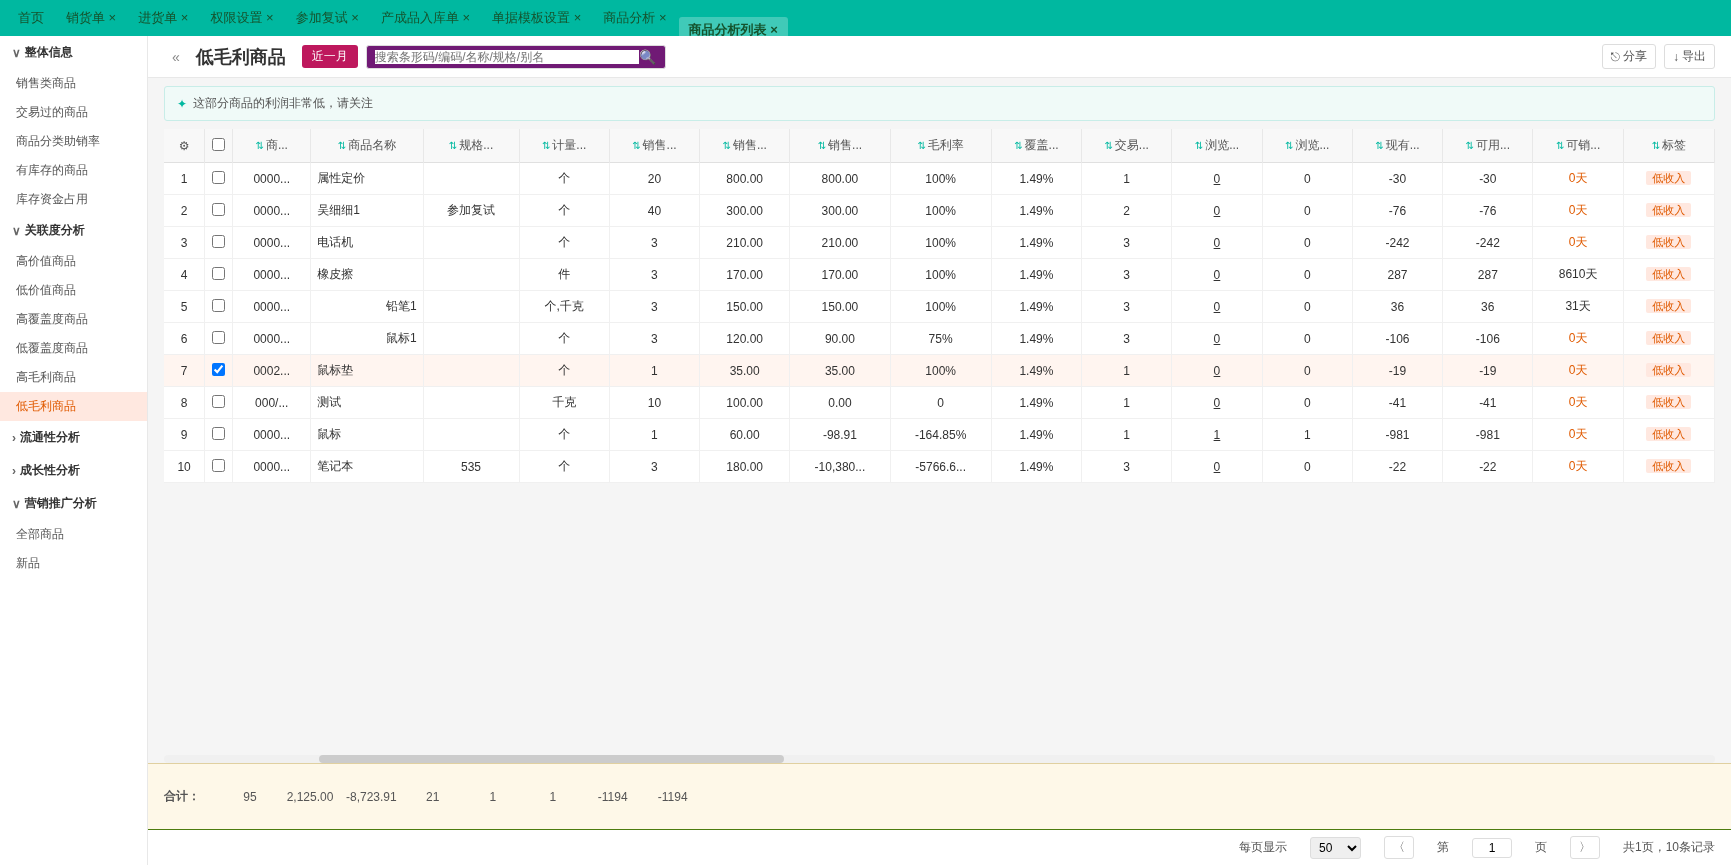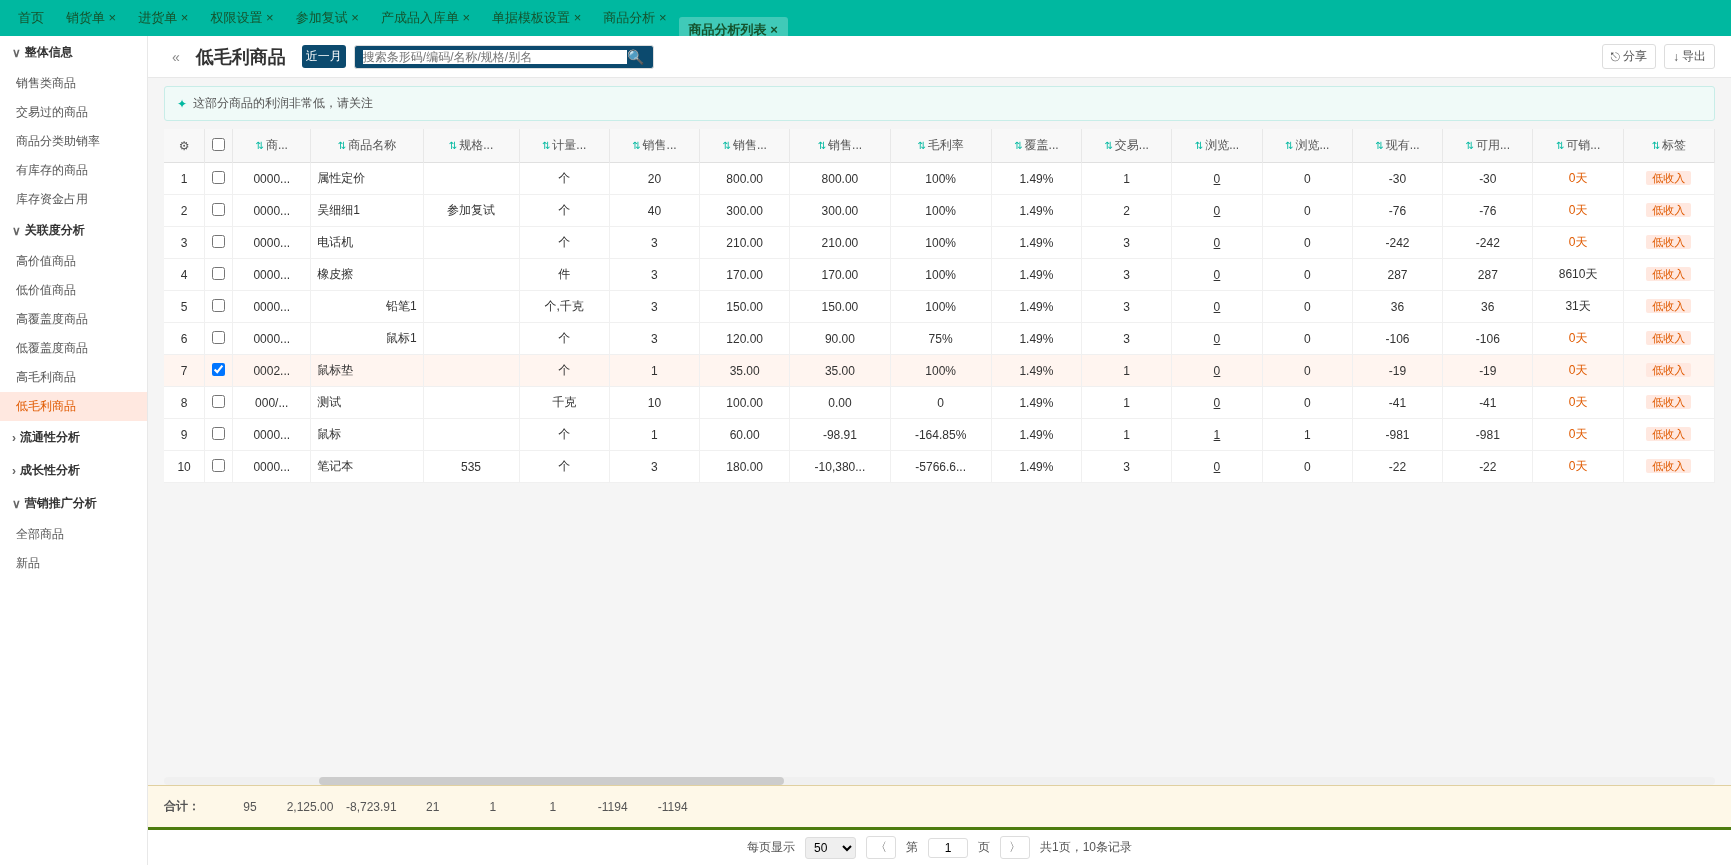--- a/index.html
+++ b/index.html
@@ -74,35 +74,35 @@
       border-bottom: 1px solid #e8e8e8;
       gap: 8px;
     }
     .page-title {
       font-size: 18px;
       font-weight: bold;
       color: #333;
       margin-right: 8px;
     }
     .period-btn {
-      background: #0c4a6e;
+      background: #be185d;
       color: #fff;
       border: none;
-      padding: 3px 4px;
+      padding: 3px 10px;
       border-radius: 3px;
       cursor: pointer;
       font-size: 12px;
     }
     .search-box {
       display: flex;
       align-items: center;
       border: 1px solid #ddd;
       border-radius: 3px;
       padding: 3px 8px;
-      background: #0c4a6e;
+      background: #701a75;
       flex: 1;
       max-width: 300px;
     }
     .search-box input {
       border: none;
       outline: none;
       font-size: 12px;
       width: 100%;
       color: #999;
     }
@@ -189,21 +189,21 @@
       padding: 1px 6px;
       border-radius: 2px;
       font-size: 11px;
     }
     .link-text { color: #333; text-decoration: underline; cursor: pointer; }
 
     
     .table-footer {
       background: #fef8e8;
       border-top: 1px solid #e0d0a0;
-      padding: 12px 16px;
+      padding: 24px 16px;
       display: flex;
       align-items: center;
       font-size: 12px;
       color: #555;
     }
     .footer-label { margin-right: 20px; font-weight: bold; }
     .footer-values {
       display: flex;
       gap: 0;
       flex: 1;
@@ -211,25 +211,25 @@
     .footer-val {
       text-align: center;
       padding: 0 6px;
       min-width: 60px;
     }
 
     
     .pagination-bar {
       display: flex;
       align-items: center;
-      justify-content: center;
+      justify-content: flex-end;
       padding: 6px 16px;
       background: #fff;
-      border-top: 3px solid #4d7c0f;
-      gap: 10px;
+      border-top: 1px solid #4d7c0f;
+      gap: 23px;
       font-size: 12px;
       color: #555;
     }
     .page-size-select {
       border: 1px solid #ddd;
       border-radius: 3px;
       padding: 2px 4px;
       font-size: 12px;
     }
     .page-nav-btn {

